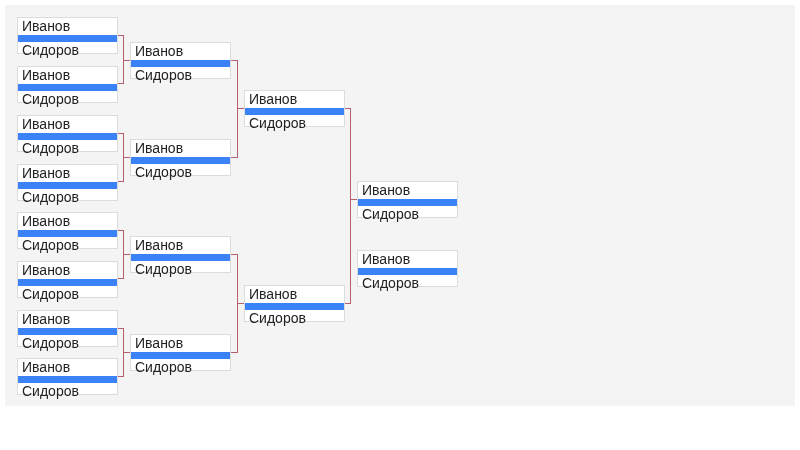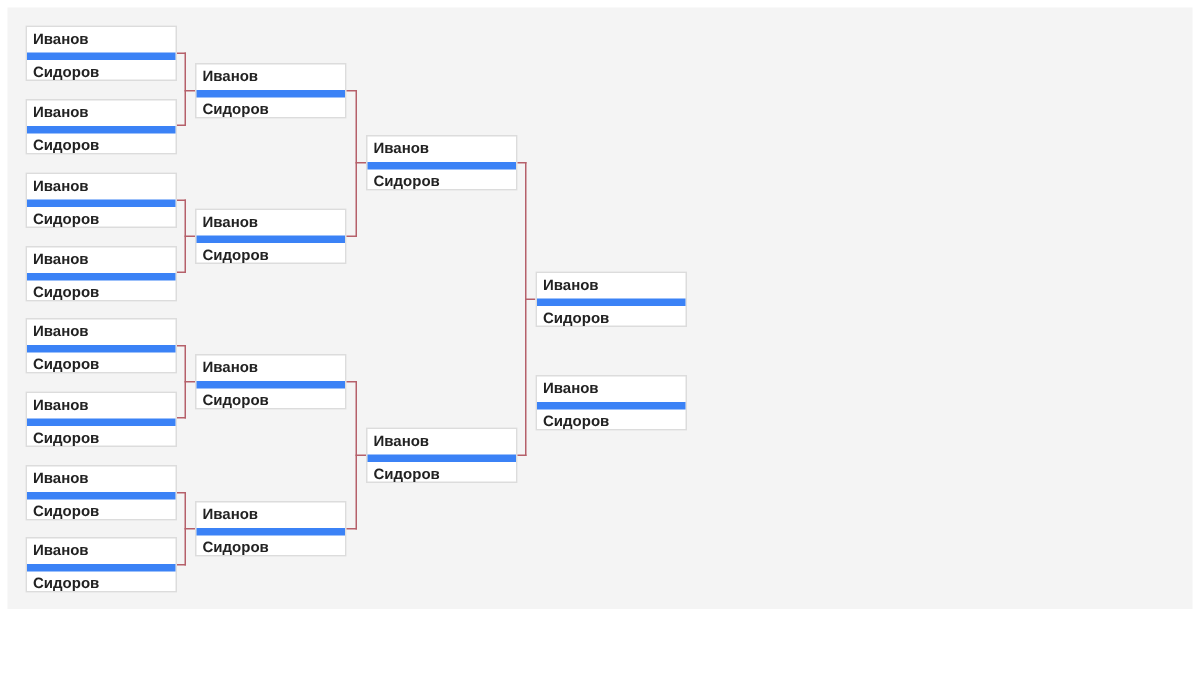--- a/index.html
+++ b/index.html
@@ -1,23 +1,23 @@
 <!DOCTYPE html>
 <html><head>
 <meta charset="utf-8">
 <style>
   html, body { margin: 0; padding: 0; background: #ffffff; }
   body { width: 800px; height: 450px; position: relative; overflow: hidden;
          font-family: "Liberation Sans", sans-serif; }
   .panel { position: absolute; left: 5px; top: 5px; width: 790px; height: 401px; background: #f4f4f4; }
   .match { position: absolute; width: 99px; height: 35px; background: #ffffff;
            border: 1px solid #dcdcdc; box-sizing: content-box; }
-  .row { height: 17px; line-height: 17px; font-size: 10px; color: #222; padding-left: 4px;
-         white-space: nowrap; overflow: hidden; font-weight: bold; }
-  .row + .row { border-top: 5px solid #3b82f6; }
+  .row { height: 17px; line-height: 17px; font-size: 14px; color: #222; padding-left: 4px;
+         white-space: nowrap; overflow: hidden; }
+  .row + .row { border-top: 7px solid #3b82f6; }
   .conn { position: absolute; border: 1px solid #b5606a; border-left: none; box-sizing: border-box; }
   .tail { position: absolute; height: 1px; background: #b5606a; }
 </style>
 </head>
 <body>
 
 <div class="panel"></div>
 
 <div class="match" style="left:17px;top:17px">
   <div class="row">Иванов</div>

